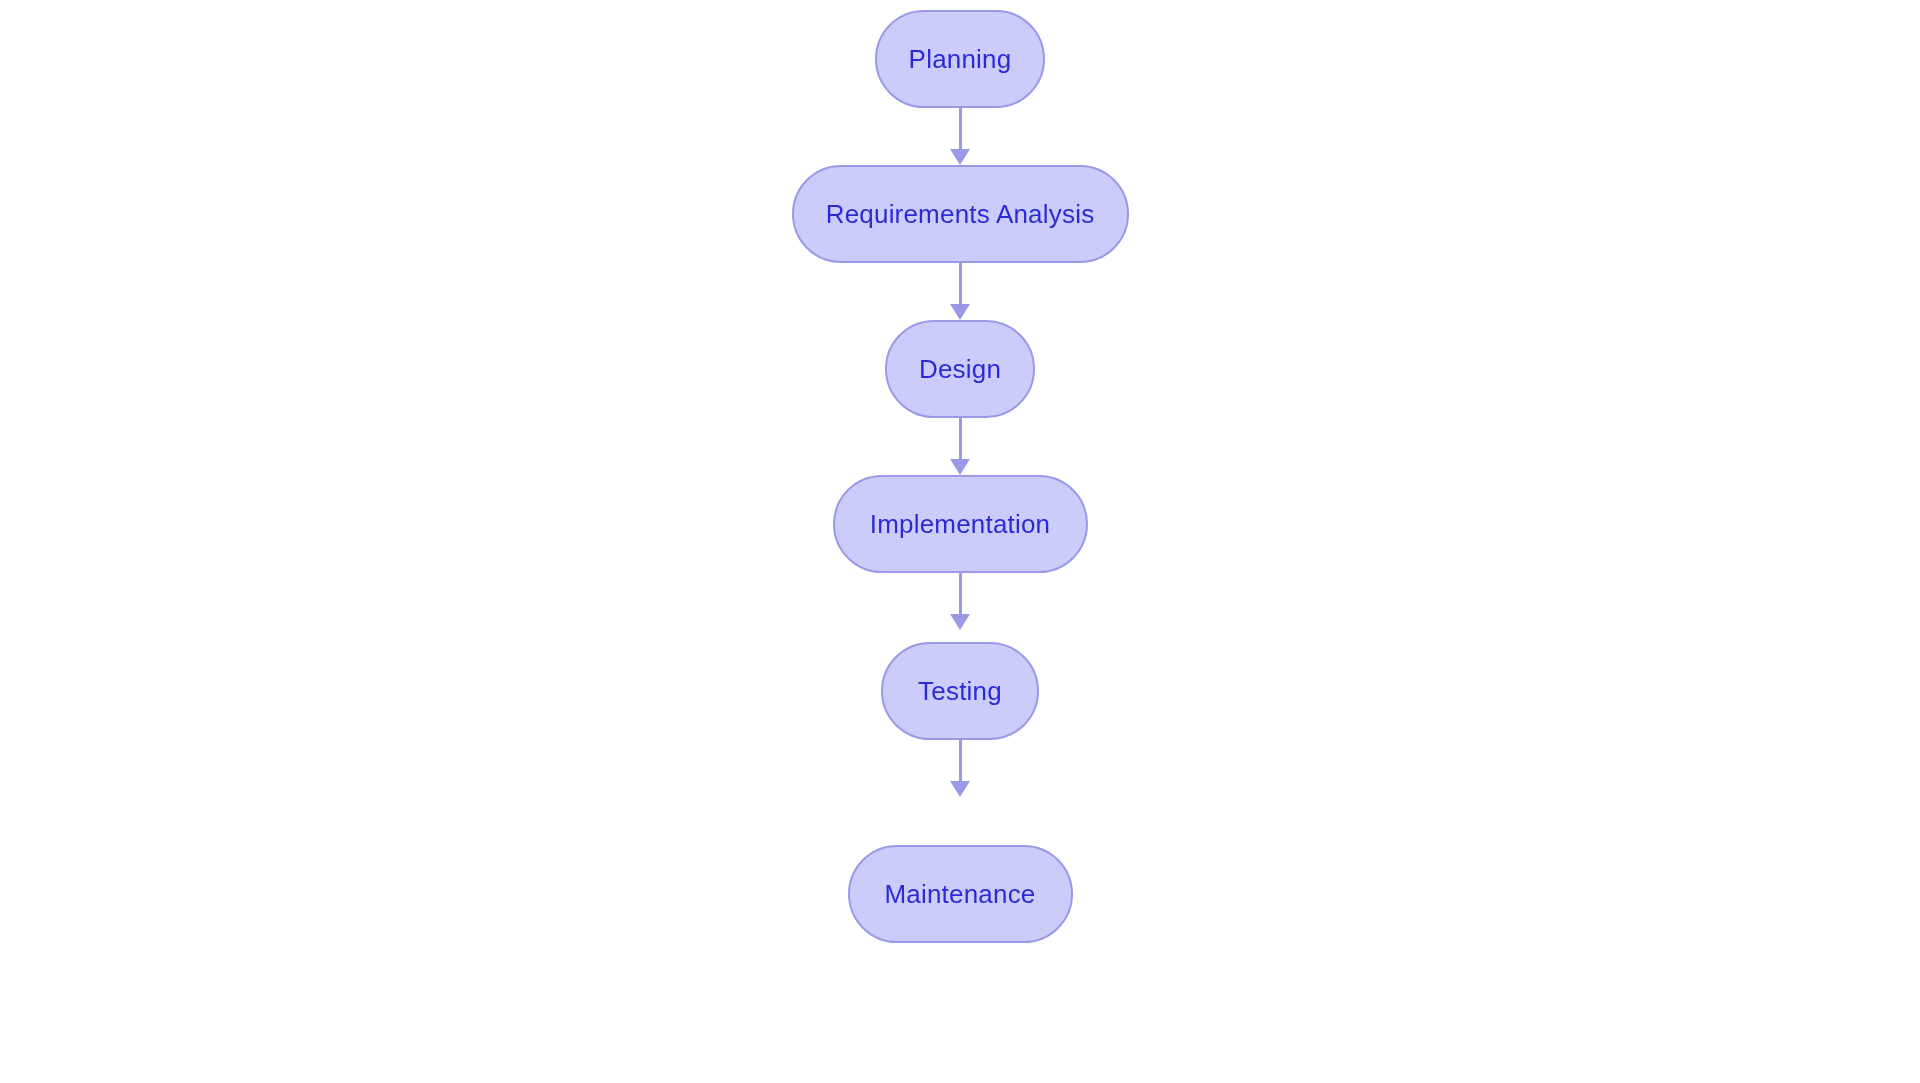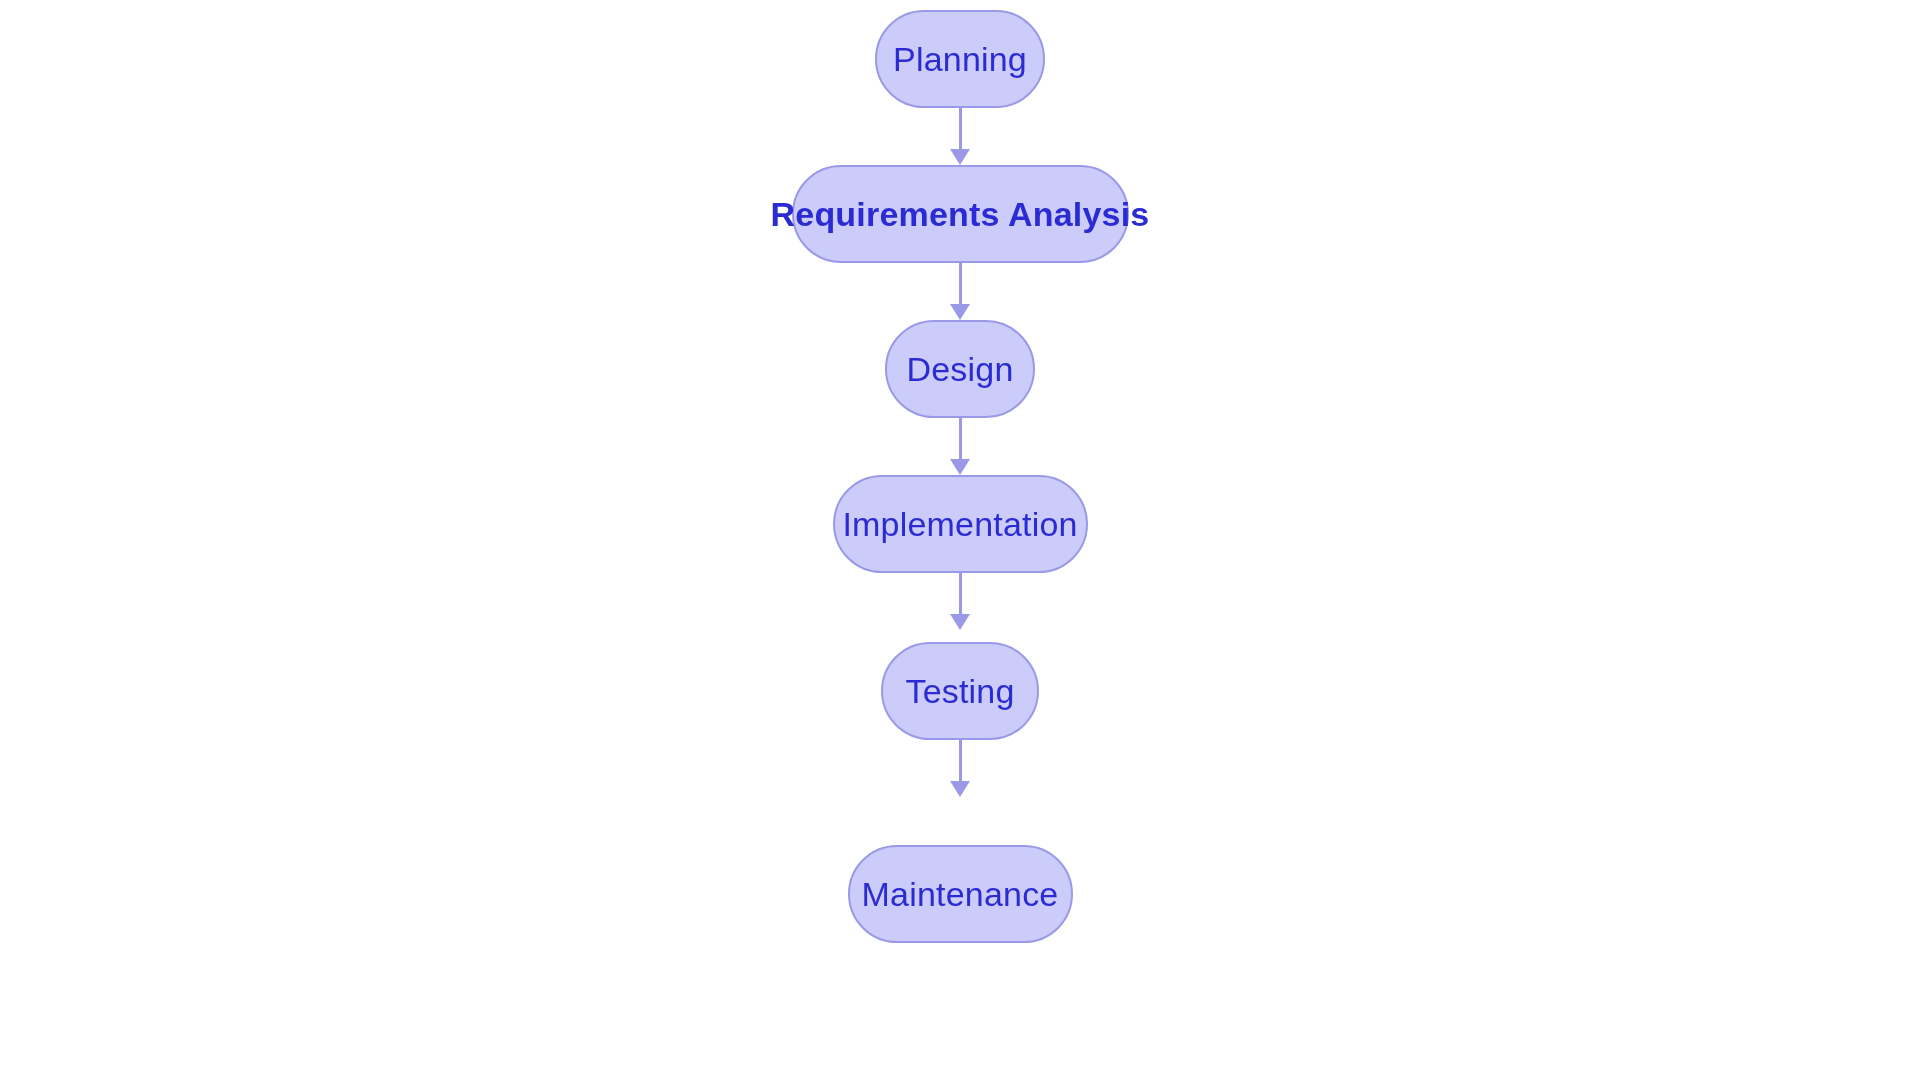--- a/index.html
+++ b/index.html
@@ -35,21 +35,21 @@
   .node {
     box-sizing: border-box;
     height: 98px;
     border: 2px solid #9999e8;
     background: #ccccfa;
     border-radius: 49px / 49px;
     display: flex;
     align-items: center;
     justify-content: center;
     color: #2b2bd4;
-    font-size: 34px;
+    font-size: 26px;
     font-family: "Liberation Sans", sans-serif;
     font-weight: 400;
     letter-spacing: 0.2px;
     white-space: nowrap;
     padding: 0 34px;
     flex: 0 0 auto;
   }
 
   .node-label {
     display: block;
@@ -74,21 +74,21 @@
     width: 0;
     height: 0;
     border-left: 10px solid transparent;
     border-right: 10px solid transparent;
     border-top: 16px solid #9999e8;
     margin-top: -1px;
   }
 
   
   .node.w-planning      { width: 170px; }
-  .node.w-requirements  { width: 337px; font-weight: bold; }
+  .node.w-requirements  { width: 337px; }
   .node.w-design        { width: 150px; text-align: right; }
   .node.w-implementation{ width: 255px; }
   .node.w-testing       { width: 158px; margin-top: 12px; }
   .node.w-maintenance   { width: 225px; margin-top: 48px; }
 
   
   .connector.g1 .connector-line { height: 42px; }
   .connector.g2 .connector-line { height: 42px; }
   .connector.g3 .connector-line { height: 42px; }
   .connector.g4 .connector-line { height: 42px; }

